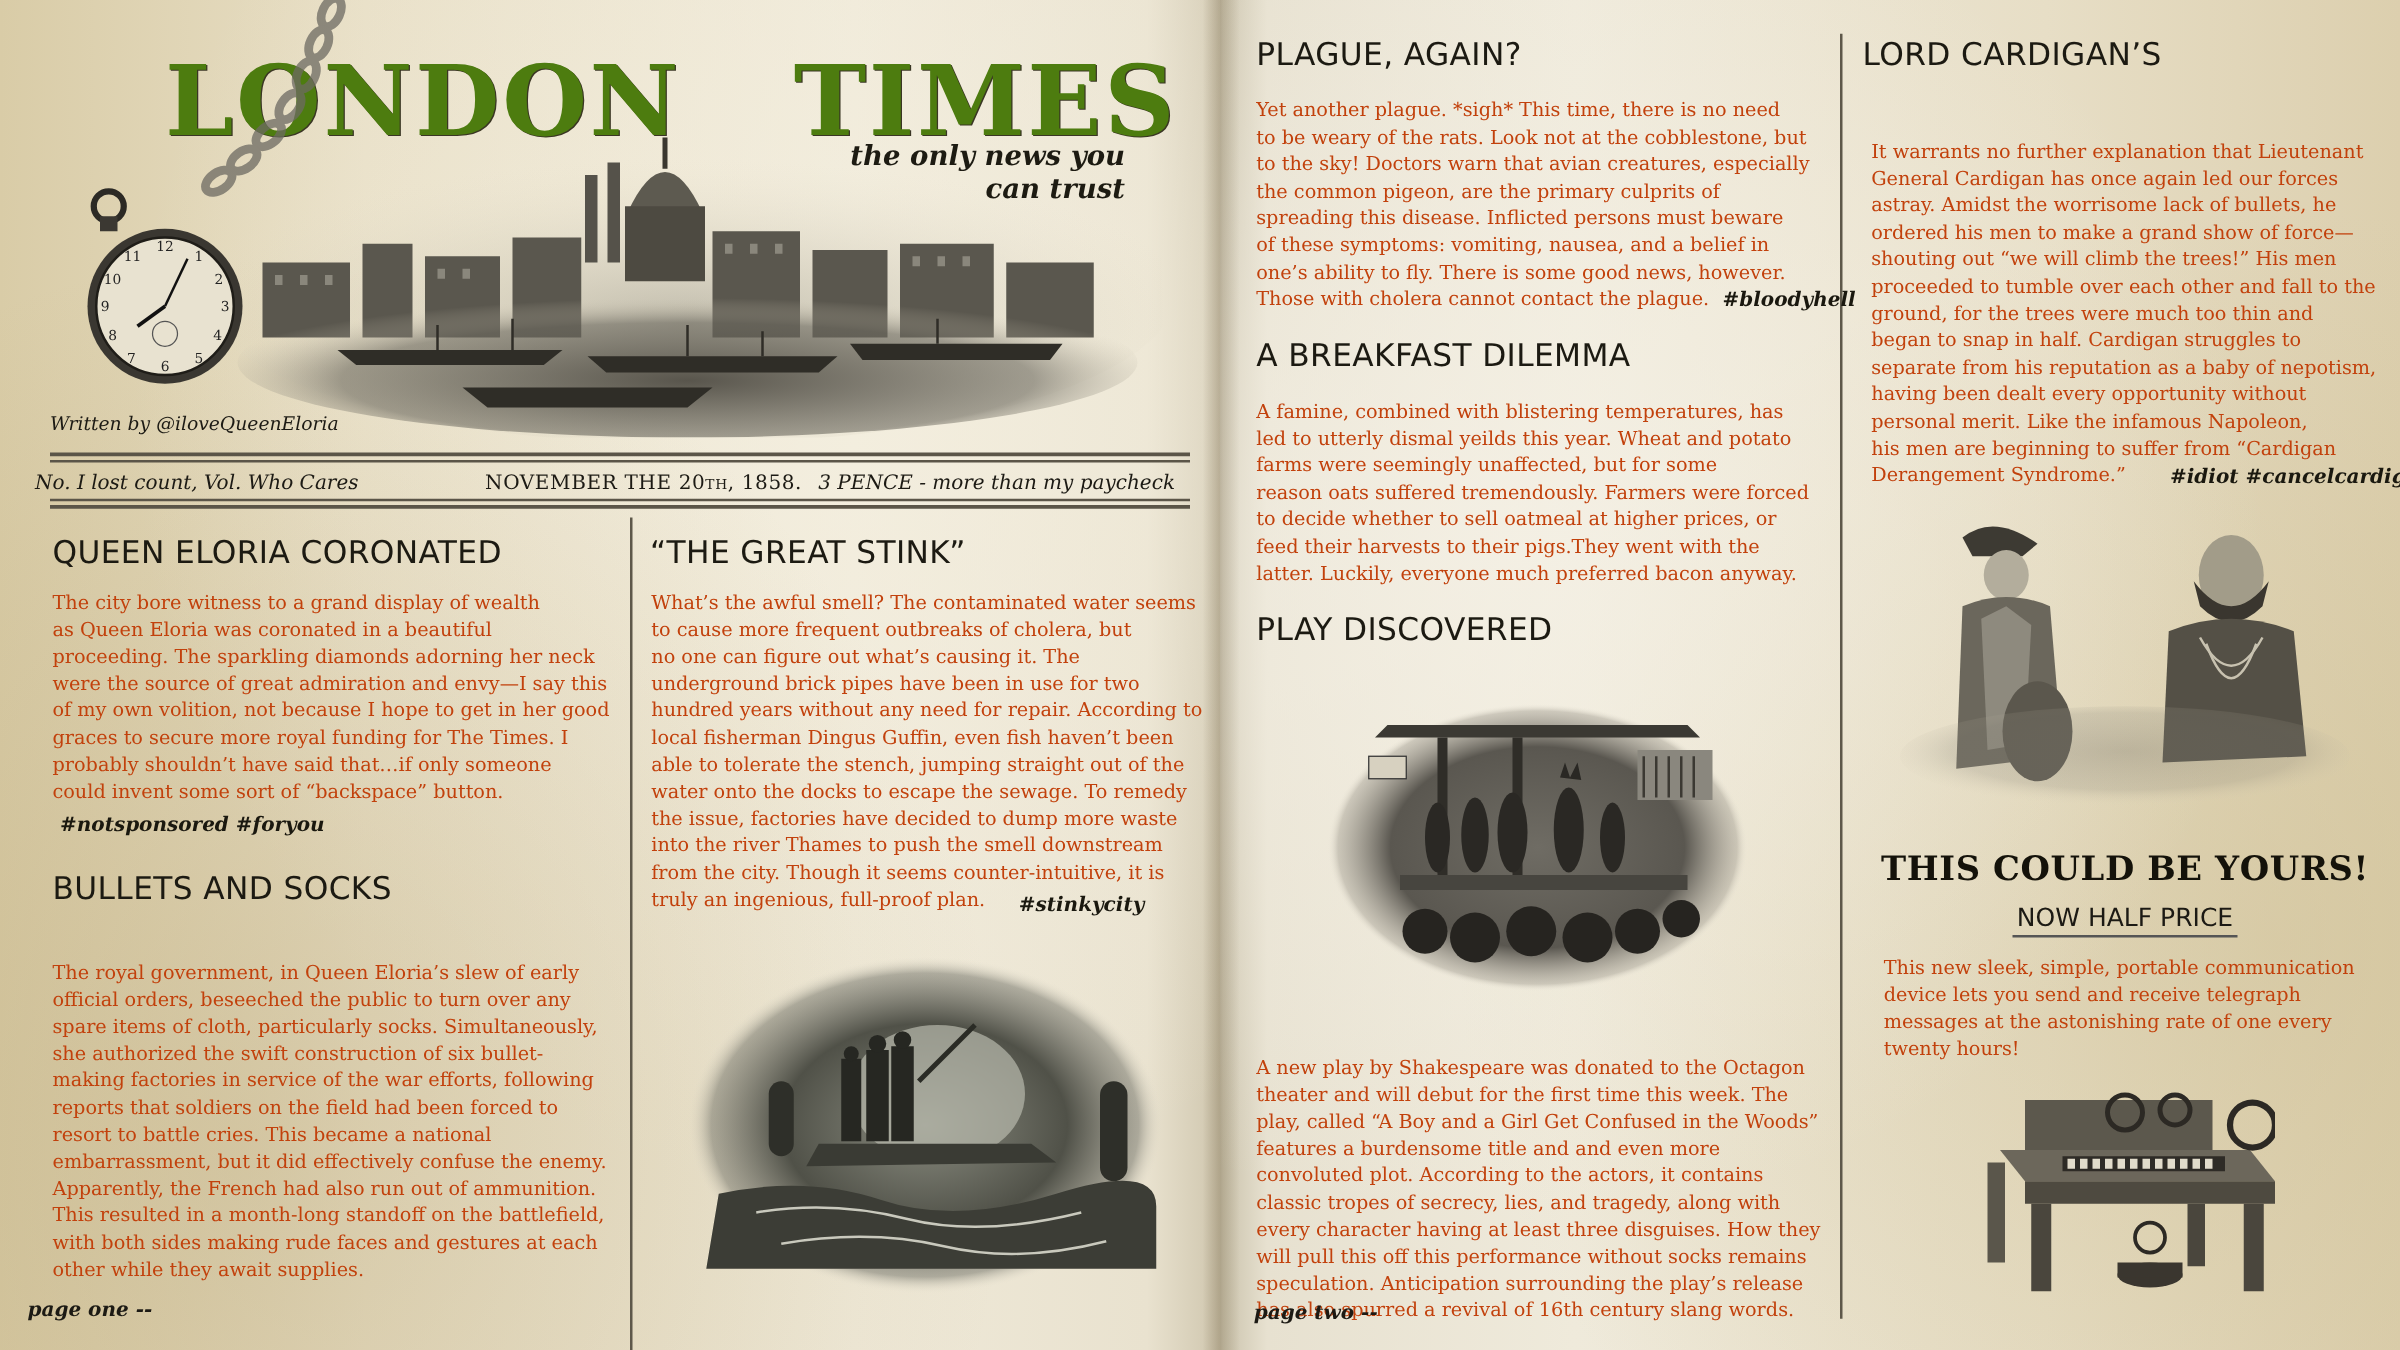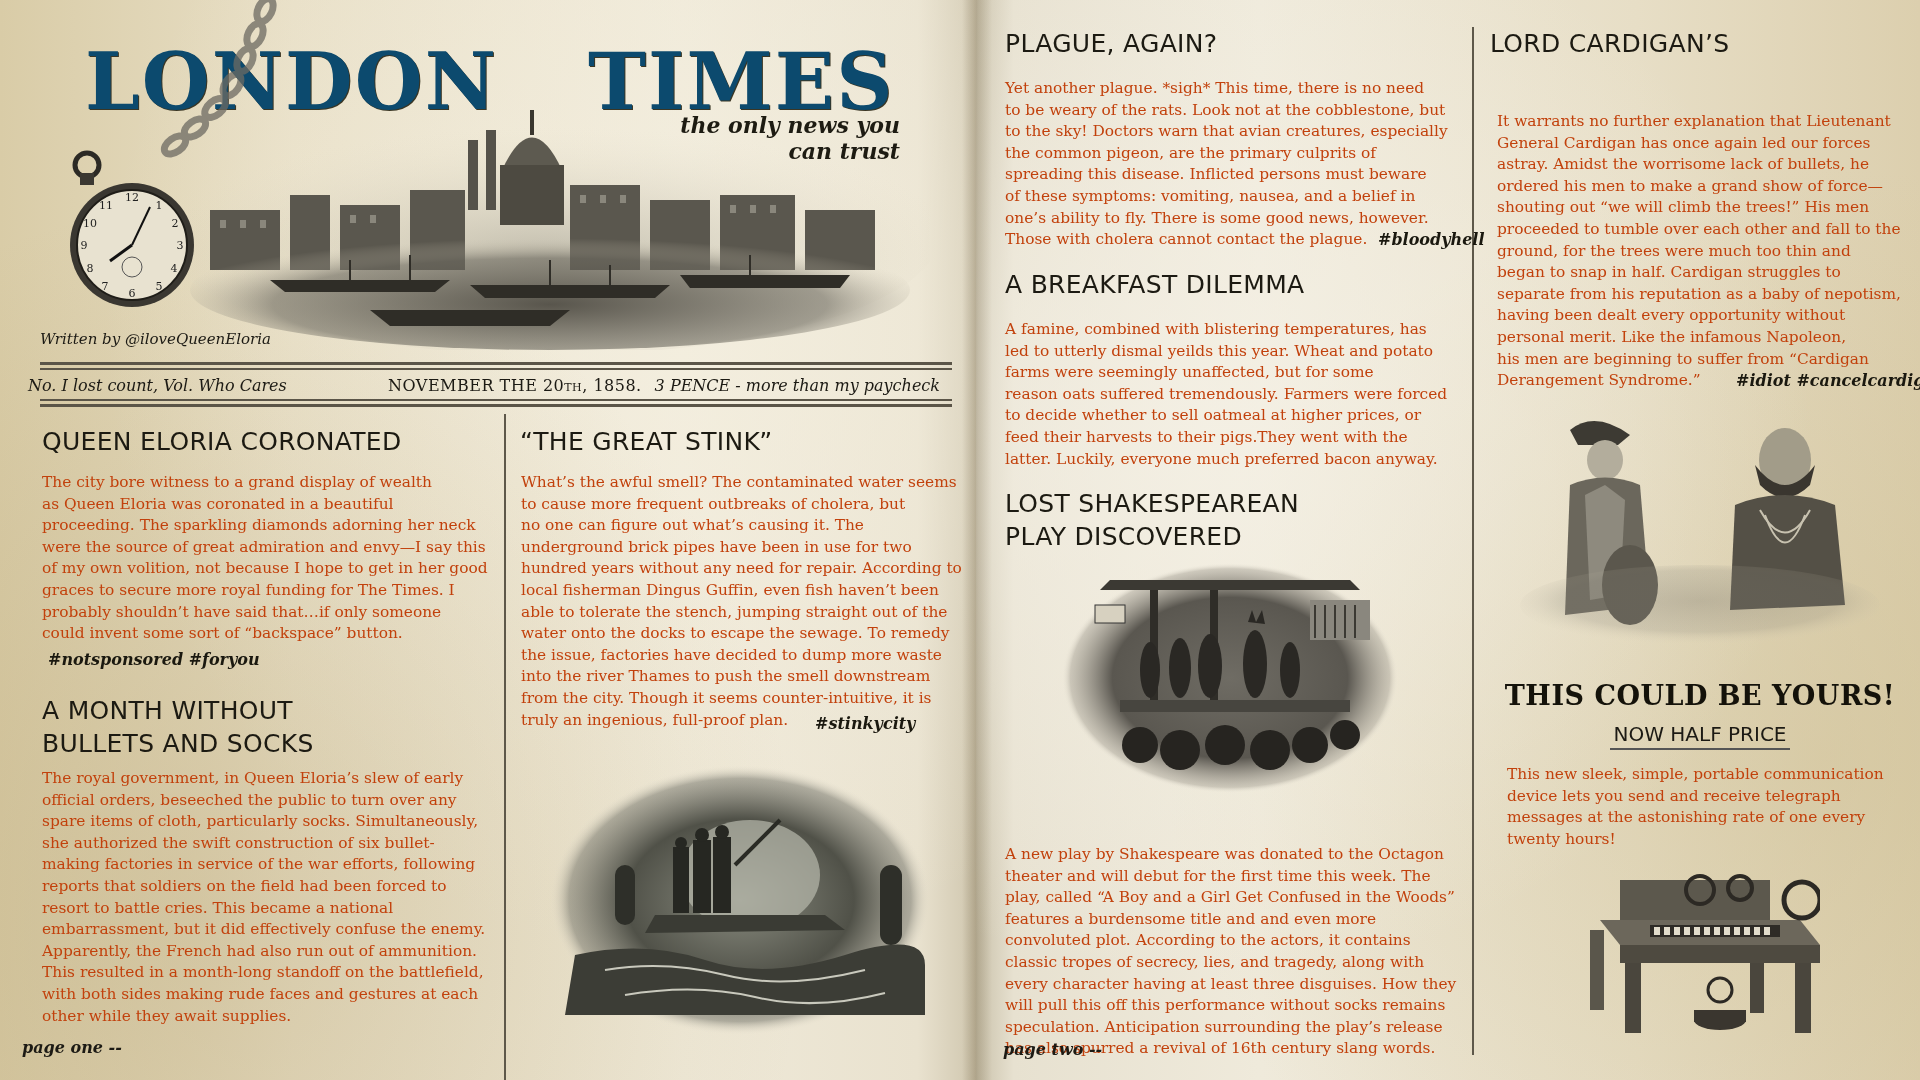--- a/index.html
+++ b/index.html
@@ -29,22 +29,23 @@
   }
   .spine {
     position: absolute; left: 962px; top: 0; width: 30px; height: 1080px;
     background: linear-gradient(90deg, rgba(0,0,0,0) 0%, rgba(120,105,75,0.35) 45%, rgba(120,105,75,0.25) 55%, rgba(0,0,0,0) 100%);
   }
 
   
   .mast-title {
     position: absolute; top: 36px;
     font-family: "DejaVu Serif", serif; font-weight: bold;
-    font-size: 78px; letter-spacing: 2px; color: #0c4a6e;
+    font-size: 78px; letter-spacing: 2px; color: #4d7c0f;
     text-shadow: 1px 1px 0 #3a3624;
+    margin-left: 47px;
   }
   .tagline {
     position: absolute; left: 655px; top: 112px; width: 245px;
     font-family: "DejaVu Serif", serif; font-style: italic; font-weight: bold;
     font-size: 22px; color: #1d1b12; text-align: right;
   }
   .skyline {
     position: absolute; left: 150px; top: 60px; width: 780px; height: 290px;
   }
   .chain {
@@ -230,21 +231,20 @@
 as Queen Eloria was coronated in a beautiful
 proceeding. The sparkling diamonds adorning her neck
 were the source of great admiration and envy—I say this
 of my own volition, not because I hope to get in her good
 graces to secure more royal funding for The Times. I
 probably shouldn’t have said that…if only someone
 could invent some sort of “backspace” button.</div>
 <div class="hashtag" style="left:48px;top:650px;">#notsponsored #foryou</div>
 
 <div class="headline" style="left:42px;top:694px;width:410px;">
-  <div>A MONTH WITHOUT</div>
   <div>BULLETS AND SOCKS</div>
 </div>
 <div class="body-text" style="left:42px;top:768px;width:460px;">The royal government, in Queen Eloria’s slew of early
 official orders, beseeched the public to turn over any
 spare items of cloth, particularly socks. Simultaneously,
 she authorized the swift construction of six bullet-
 making factories in service of the war efforts, following
 reports that soldiers on the field had been forced to
 resort to battle cries. This became a national
 embarrassment, but it did effectively confuse the enemy.
@@ -313,21 +313,20 @@
 <div class="headline" style="left:1005px;top:268px;width:440px;">A BREAKFAST DILEMMA</div>
 <div class="body-text" style="left:1005px;top:319px;width:460px;">A famine, combined with blistering temperatures, has
 led to utterly dismal yeilds this year. Wheat and potato
 farms were seemingly unaffected, but for some
 reason oats suffered tremendously. Farmers were forced
 to decide whether to sell oatmeal at higher prices, or
 feed their harvests to their pigs.They went with the
 latter. Luckily, everyone much preferred bacon anyway.</div>
 
 <div class="headline" style="left:1005px;top:487px;width:440px;">
-  <div>LOST SHAKESPEAREAN</div>
   <div>PLAY DISCOVERED</div>
 </div>
 <svg class="illus" style="left:1060px;top:560px;width:340px;height:235px;" viewBox="0 0 340 235">
   <defs>
     <radialGradient id="stageFade" cx="50%" cy="50%" r="50%">
       <stop offset="0%" stop-color="#6f6c64"></stop>
       <stop offset="70%" stop-color="#5a5750"></stop>
       <stop offset="95%" stop-color="#a8a397" stop-opacity="0.5"></stop>
       <stop offset="100%" stop-color="#ede8da" stop-opacity="0"></stop>
     </radialGradient>

